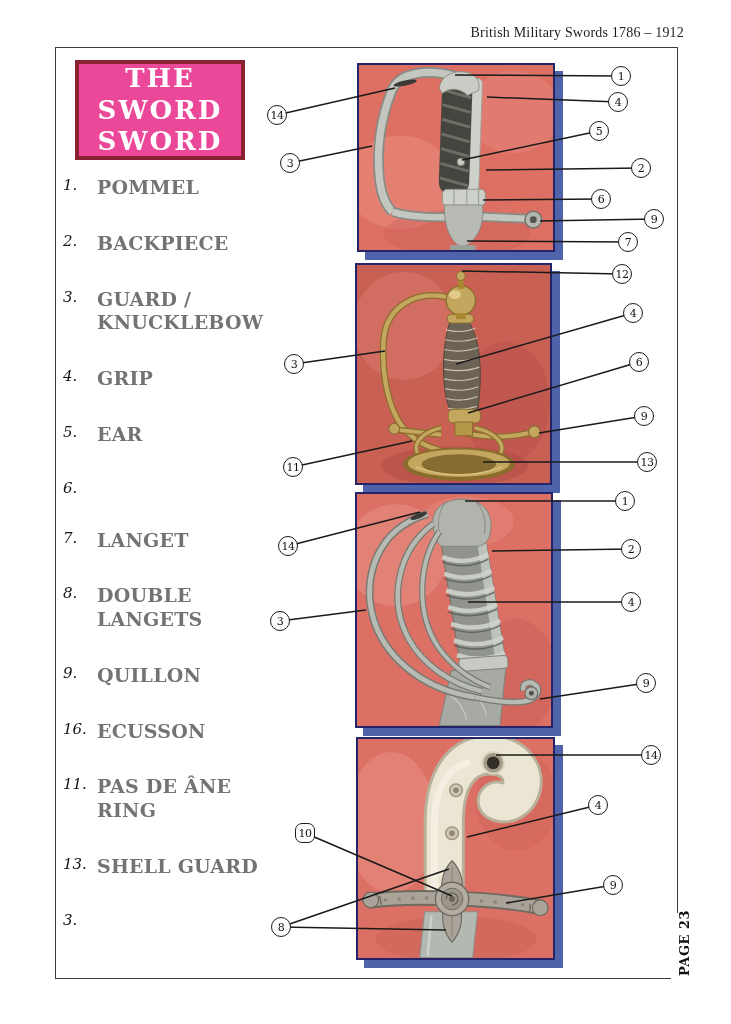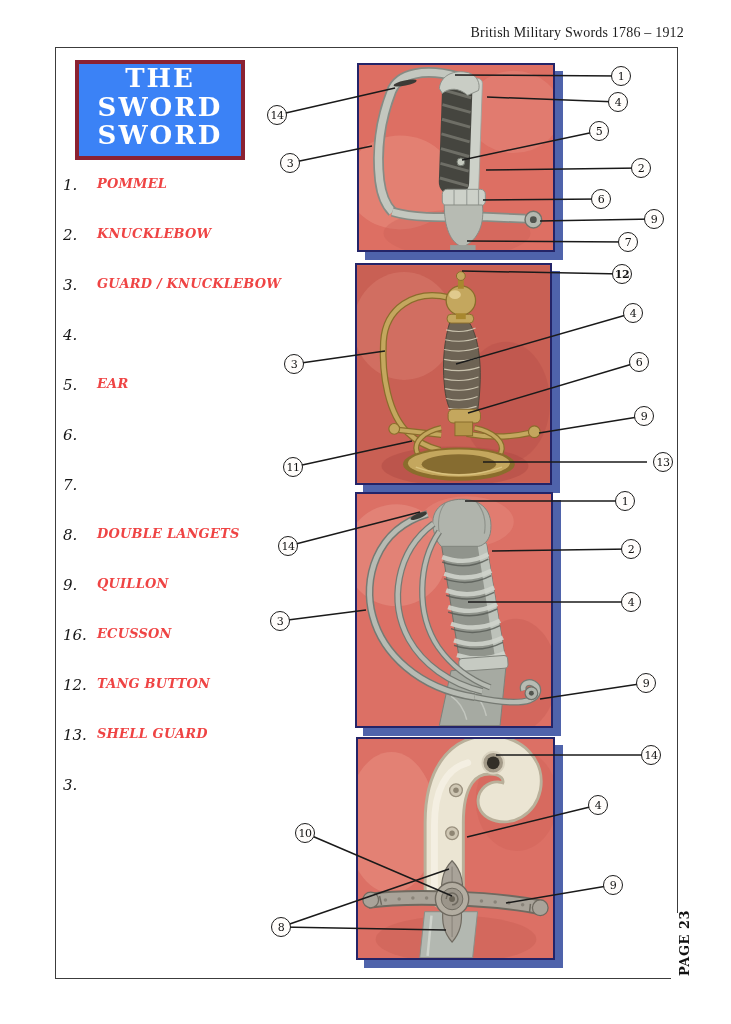--- a/index.html
+++ b/index.html
@@ -6,31 +6,31 @@
   .page { position:relative; width:731px; height:1024px; background:#fff;
           font-family:"DejaVu Serif", serif; overflow:hidden; }
 
   .header-title { position:absolute; top:25px; right:47px; font-family:"Liberation Serif", serif;
                   font-size:14px; color:#1c1c1c; letter-spacing:0.2px; z-index:2; }
 
   .content-box { position:absolute; left:55px; top:47px; width:623px; height:932px;
                  border:1.5px solid #3c3c3c; box-sizing:border-box; z-index:0; }
 
   .title-box { position:absolute; left:75px; top:60px; width:170px; height:100px;
-               background:#3b82f6; border:4px solid #8b2232; box-sizing:border-box;
-               display:flex; flex-direction:column; justify-content:flex-start; align-items:center; z-index:1; }
+               background:#ec4899; border:4px solid #8b2232; box-sizing:border-box;
+               display:flex; flex-direction:column; justify-content:space-between; align-items:center; z-index:1; }
   .title-line { color:#ffffff; font-weight:bold; font-size:26px; line-height:1.1;
                 letter-spacing:2px; text-align:center; }
 
   .parts-list { position:absolute; left:63px; top:176px; width:290px;
                 display:flex; flex-direction:column; gap:32px; z-index:1; }
   .part-row { display:flex; align-items:flex-start; }
   .part-num { width:34px; flex:0 0 34px; font-style:italic; font-size:15px; color:#151515; }
-  .part-label { width:200px; font-weight:bold; font-style:italic; font-size:13px;
-                letter-spacing:0.2px; line-height:1.25; color:#ef4444; }
+  .part-label { width:200px; font-weight:bold; font-size:19px;
+                letter-spacing:0.2px; line-height:1.25; color:#737373; }
 
   .figure { position:absolute; border:2px solid #242468; box-sizing:border-box;
             box-shadow:8px 8px 0 #4f63ab; background:#dc6e62; z-index:1; }
   .figure svg { display:block; width:100%; height:100%; }
   #fig1 { left:357px; top:63px;  width:198px; height:189px; }
   #fig2 { left:355px; top:263px; width:197px; height:222px; }
   #fig3 { left:355px; top:492px; width:198px; height:236px; }
   #fig4 { left:356px; top:737px; width:199px; height:223px; }
 
   .overlay-svg { position:absolute; left:0; top:0; width:731px; height:1024px;
@@ -66,65 +66,67 @@
   </div>
 
   <div class="parts-list">
     <div class="part-row">
       <span class="part-num">1.</span>
       <span class="part-label">POMMEL</span>
     </div>
 
     <div class="part-row">
       <span class="part-num">2.</span>
-      <span class="part-label">KNUCKLEBOW</span>
+      <span class="part-label">BACKPIECE</span>
     </div>
 
     <div class="part-row">
       <span class="part-num">3.</span>
       <span class="part-label">GUARD / KNUCKLEBOW</span>
     </div>
 
     <div class="part-row">
       <span class="part-num">4.</span>
+      <span class="part-label">GRIP</span>
     </div>
 
     <div class="part-row">
       <span class="part-num">5.</span>
       <span class="part-label">EAR</span>
     </div>
 
     <div class="part-row">
       <span class="part-num">6.</span>
     </div>
 
     <div class="part-row">
       <span class="part-num">7.</span>
+      <span class="part-label">LANGET</span>
     </div>
 
     <div class="part-row">
       <span class="part-num">8.</span>
       <span class="part-label">DOUBLE LANGETS</span>
     </div>
 
     <div class="part-row">
       <span class="part-num">9.</span>
       <span class="part-label">QUILLON</span>
     </div>
 
     <div class="part-row">
       <span class="part-num">16.</span>
       <span class="part-label">ECUSSON</span>
     </div>
 
-
-    <div class="part-row">
-      <span class="part-num">12.</span>
-      <span class="part-label">TANG BUTTON</span>
-    </div>
+    <div class="part-row">
+      <span class="part-num">11.</span>
+      <span class="part-label">PAS DE ÂNE RING</span>
+    </div>
+
 
     <div class="part-row">
       <span class="part-num">13.</span>
       <span class="part-label">SHELL GUARD</span>
     </div>
 
     <div class="part-row">
       <span class="part-num">3.</span>
     </div>
   </div>
@@ -352,36 +354,36 @@
   <div class="callout-layer" id="callout-layer">
       <div class="callout" style="left: 611px; top: 66px;">1</div>
       <div class="callout" style="left: 608px; top: 92px;">4</div>
       <div class="callout" style="left: 589px; top: 121px;">5</div>
       <div class="callout" style="left: 631px; top: 158px;">2</div>
       <div class="callout" style="left: 591px; top: 189px;">6</div>
       <div class="callout" style="left: 644px; top: 209px;">9</div>
       <div class="callout" style="left: 618px; top: 232px;">7</div>
       <div class="callout" style="left: 267px; top: 105px;">14</div>
       <div class="callout" style="left: 280px; top: 153px;">3</div>
-      <div class="callout" style="left: 612px; top: 264px; font-weight: bold;">12</div>
+      <div class="callout" style="left: 612px; top: 264px;">12</div>
       <div class="callout" style="left: 623px; top: 303px;">4</div>
       <div class="callout" style="left: 629px; top: 352px;">6</div>
       <div class="callout" style="left: 634px; top: 406px;">9</div>
-      <div class="callout" style="left: 653px; top: 452px;">13</div>
+      <div class="callout" style="left: 637px; top: 452px;">13</div>
       <div class="callout" style="left: 284px; top: 354px;">3</div>
       <div class="callout" style="left: 283px; top: 457px;">11</div>
       <div class="callout" style="left: 615px; top: 491px;">1</div>
       <div class="callout" style="left: 621px; top: 539px;">2</div>
       <div class="callout" style="left: 621px; top: 592px;">4</div>
       <div class="callout" style="left: 636px; top: 673px;">9</div>
       <div class="callout" style="left: 278px; top: 536px;">14</div>
       <div class="callout" style="left: 270px; top: 611px;">3</div>
       <div class="callout" style="left: 641px; top: 745px;">14</div>
       <div class="callout" style="left: 588px; top: 795px;">4</div>
       <div class="callout" style="left: 603px; top: 875px;">9</div>
-      <div class="callout" style="left: 295px; top: 823px;">10</div>
+      <div class="callout" style="left: 295px; top: 823px; border-radius: 7px;">10</div>
       <div class="callout" style="left: 271px; top: 917px;">8</div>
     </div>
 
   <div class="page-num-mask"></div>
   <div class="page-num">PAGE 23</div>
 
 </div>
 
 </body></html>

